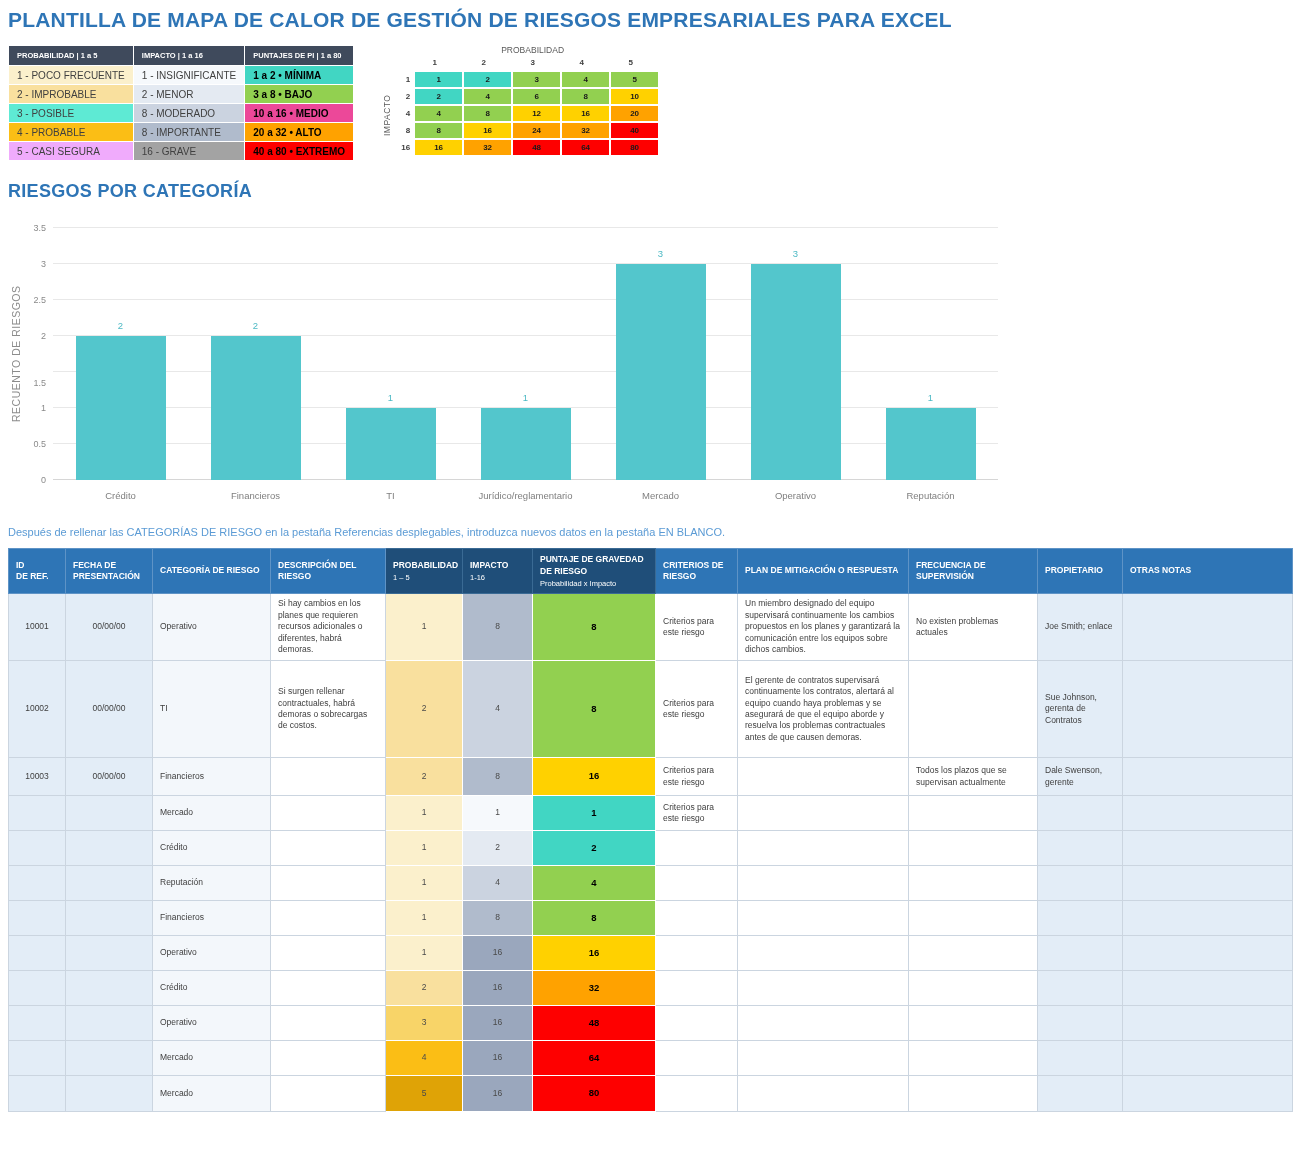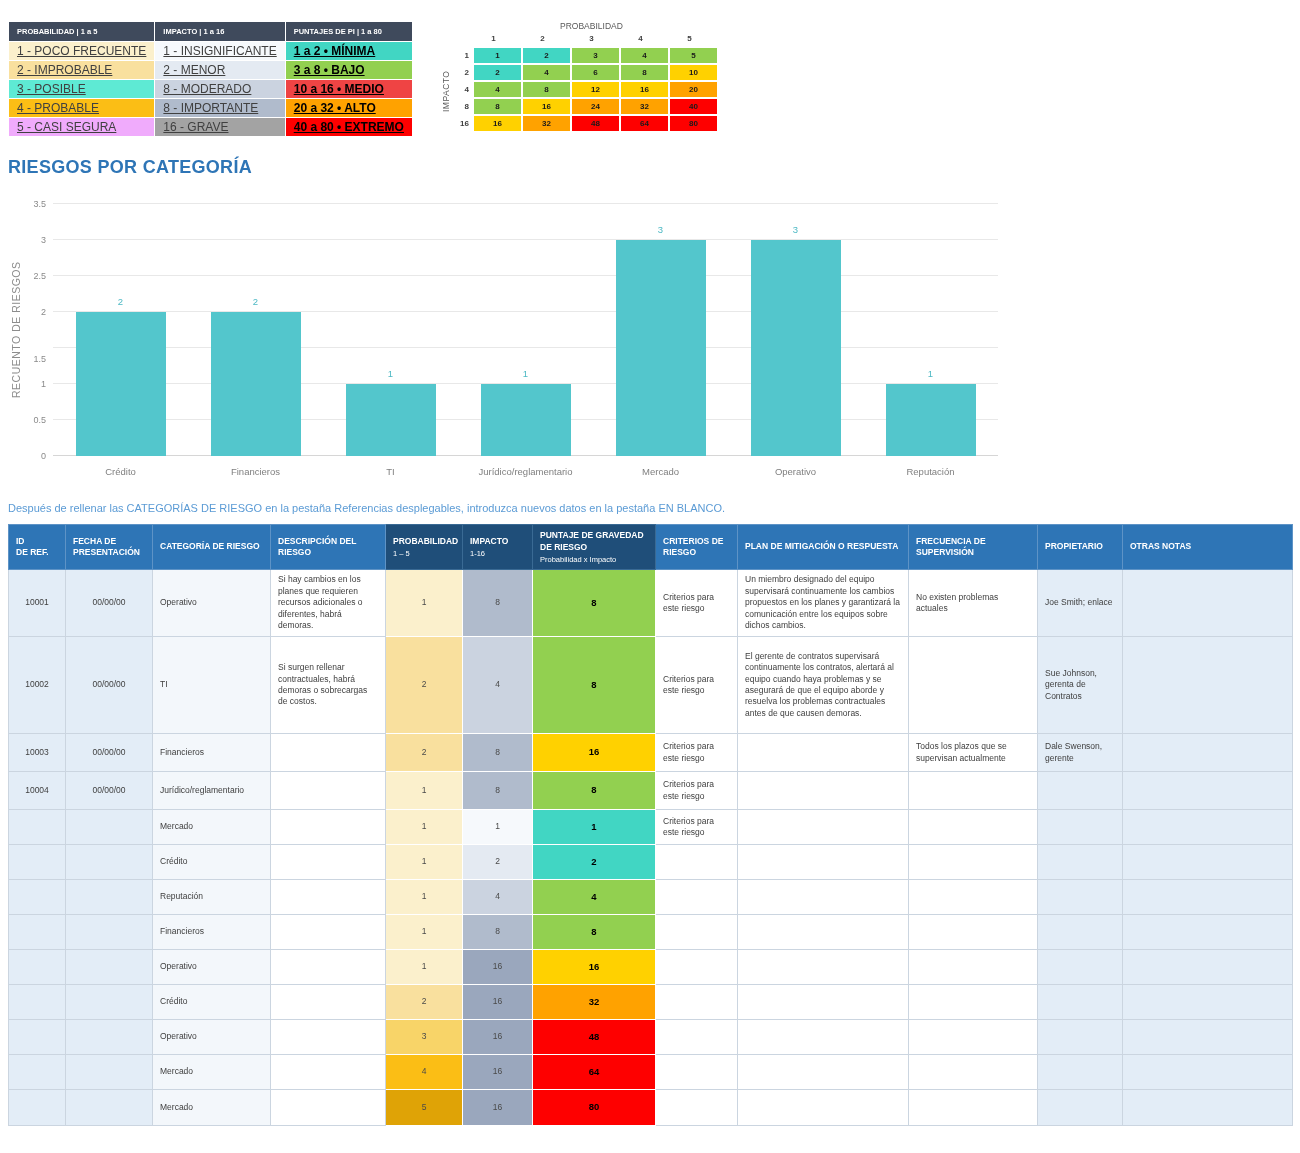--- a/index.html
+++ b/index.html
@@ -7,21 +7,21 @@
         position:relative;overflow:hidden;padding:8px 8px 0;box-sizing:border-box;}
 
   
   .title{margin:0;font-size:21px;font-weight:bold;color:#2E75B6;letter-spacing:.2px;}
 
   
   .top{display:flex;margin-top:13px;align-items:flex-start;}
   table.legend{border-collapse:collapse;width:302px;}
   table.legend th{background:#3F4A5C;color:#fff;font-size:7.5px;font-weight:bold;text-align:left;
         padding:0 8px;height:19px;border:1px solid #fff;white-space:nowrap;}
-  table.legend td{font-size:12px;color:#404040;padding:0 8px;height:18px;border:1px solid #fff;white-space:nowrap;text-decoration:underline;}
+  table.legend td{font-size:10px;color:#404040;padding:0 8px;height:18px;border:1px solid #fff;white-space:nowrap;}
   table.legend td.score{font-weight:bold;color:#000;}
 
   .heatmap{margin-left:26px;position:relative;padding-left:14px;}
   .hm-xlabel{text-align:center;font-size:8.5px;color:#595959;margin-left:16px;width:245px;margin-bottom:3px;}
   .hm-colheads{display:flex;margin-left:16px;}
   .hm-colhead{width:49px;text-align:center;font-weight:bold;font-size:8px;color:#404040;height:13px;}
   .hm-row{display:flex;}
   .hm-rowhead{width:16px;text-align:right;padding-right:4px;font-weight:bold;font-size:8px;color:#404040;
         display:flex;align-items:center;justify-content:flex-end;}
   .hm-cell{width:49px;height:17px;border:1px solid #fff;box-sizing:border-box;display:flex;
@@ -63,20 +63,21 @@
   table.risk td.bgblue{background:#E3EDF7;}
   table.risk td.bglight{background:#F3F7FB;}
   table.risk td.prob,table.risk td.imp{border-color:#fff;color:#4a4a4a;text-align:center;}
   table.risk td.sev{border-color:#fff;color:#000;font-weight:bold;font-size:9.5px;text-align:center;}
 </style>
 </head>
 <body>
 
 <div class="page">
 
+  <h1 class="title">PLANTILLA DE MAPA DE CALOR DE GESTIÓN DE RIESGOS EMPRESARIALES PARA EXCEL</h1>
 
   <div class="top">
     <table class="legend">
       <thead>
           <tr id="legend-head">
             <th style="width: 105px;">PROBABILIDAD | 1 a 5</th>
             <th style="width: 95px;">IMPACTO | 1 a 16</th>
             <th style="width: 102px;">PUNTAJES DE PI | 1 a 80</th>
           </tr>
         </thead>
@@ -87,21 +88,21 @@
             <td class="score" style="background: rgb(65, 214, 195);">1 a 2 • MÍNIMA</td>
           </tr>
           <tr>
             <td style="background: rgb(249, 224, 158);">2 - IMPROBABLE</td>
             <td style="background: rgb(228, 234, 242);">2 - MENOR</td>
             <td class="score" style="background: rgb(146, 208, 80);">3 a 8 • BAJO</td>
           </tr>
           <tr>
             <td style="background: #5eead4;">3 - POSIBLE</td>
             <td style="background: rgb(203, 211, 224);">8 - MODERADO</td>
-            <td class="score" style="background: #ef4444;">10 a 16 • MEDIO</td>
+            <td class="score" style="background: #ec4899;">10 a 16 • MEDIO</td>
           </tr>
           <tr>
             <td style="background: rgb(251, 190, 21);">4 - PROBABLE</td>
             <td style="background: rgb(176, 187, 204);">8 - IMPORTANTE</td>
             <td class="score" style="background: rgb(255, 162, 0);">20 a 32 • ALTO</td>
           </tr>
           <tr>
             <td style="background: #f0abfc;">5 - CASI SEGURA</td>
             <td style="background: #a3a3a3;">16 - GRAVE</td>
             <td class="score" style="background: rgb(254, 0, 0);">40 a 80 • EXTREMO</td>
@@ -324,34 +325,20 @@
           <td></td>
           <td class="prob" style="background: rgb(249, 224, 158);">2</td>
           <td class="imp" style="background: rgb(176, 187, 204);">8</td>
           <td class="sev" style="background: rgb(255, 209, 0);">16</td>
           <td>Criterios para este riesgo</td>
           <td></td>
           <td>Todos los plazos que se supervisan actualmente</td>
           <td class="bgblue">Dale Swenson, gerente</td>
           <td class="bgblue"></td>
         </tr>
-        <tr style="height: 38px;">
-          <td class="bgblue center">10004</td>
-          <td class="bgblue center">00/00/00</td>
-          <td class="bglight">Jurídico/reglamentario</td>
-          <td></td>
-          <td class="prob" style="background: rgb(251, 240, 204);">1</td>
-          <td class="imp" style="background: rgb(176, 187, 204);">8</td>
-          <td class="sev" style="background: rgb(146, 208, 80);">8</td>
-          <td>Criterios para este riesgo</td>
-          <td></td>
-          <td></td>
-          <td class="bgblue"></td>
-          <td class="bgblue"></td>
-        </tr>
         <tr style="height: 35px;">
           <td class="bgblue center"></td>
           <td class="bgblue center"></td>
           <td class="bglight">Mercado</td>
           <td></td>
           <td class="prob" style="background: rgb(251, 240, 204);">1</td>
           <td class="imp" style="background: rgb(246, 249, 252);">1</td>
           <td class="sev" style="background: rgb(65, 214, 195);">1</td>
           <td>Criterios para este riesgo</td>
           <td></td>

